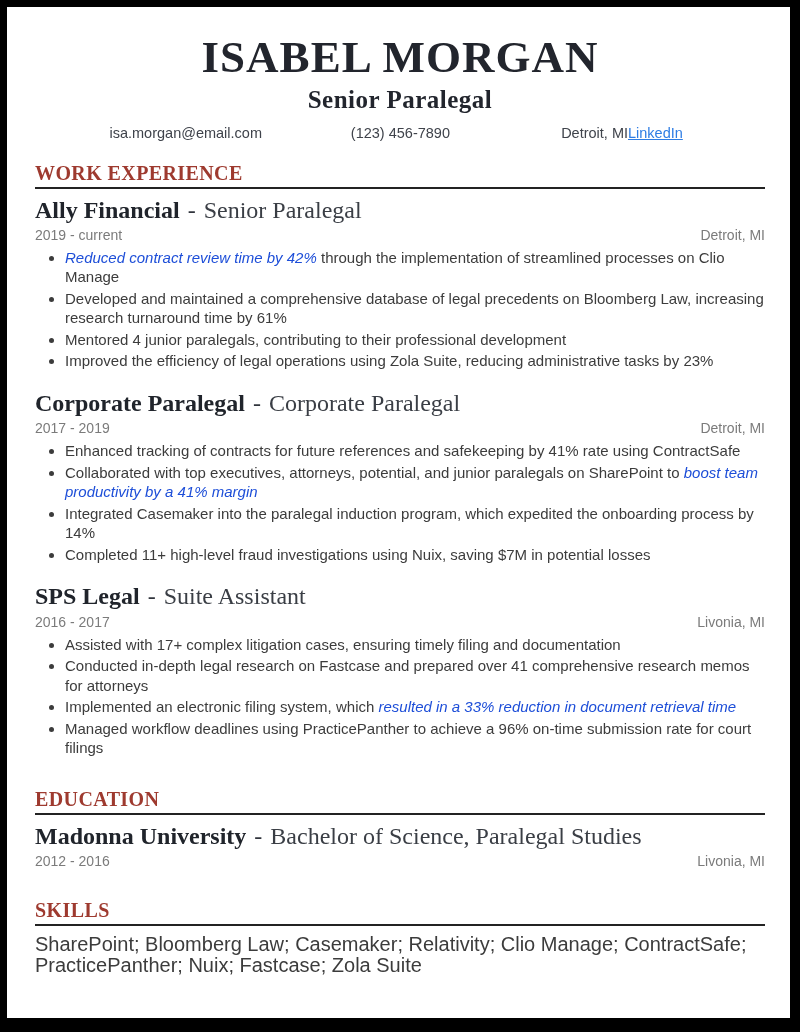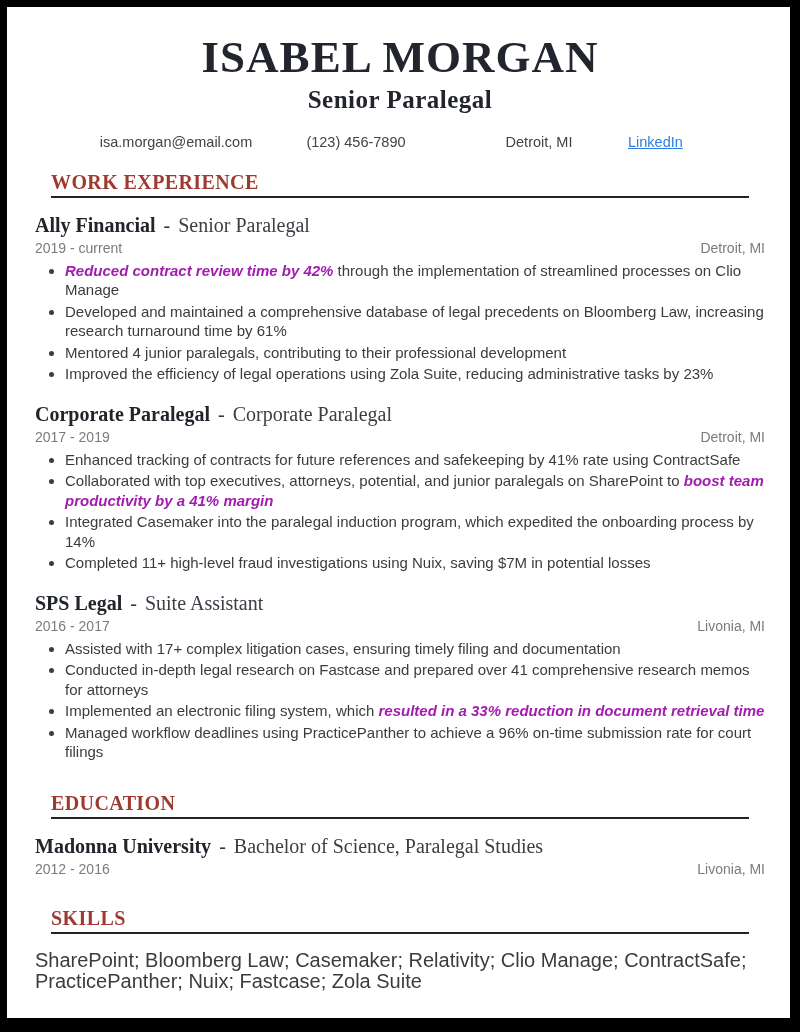--- a/index.html
+++ b/index.html
@@ -38,53 +38,53 @@
   .candidate-title{
     margin:6px 0 0;
     font-family:"Liberation Serif",serif;
     font-weight:700;
     font-size:25px;
     line-height:1.05;
     letter-spacing:.5px;
     color:var(--ink-dark);
   }
   .contact-row{
-    margin-top:20px;
+    margin-top:11px;
     display:grid;
     grid-template-columns:172px 188px 178px auto;
     padding-left:55px;
-    text-align:center;
+    text-align:right;
     font-size:14.5px;
     color:#3f434b;
   }
   .contact-row a{
     color:var(--link-blue);
     text-decoration:underline;
     justify-self:start;
   }
   
   section.work{margin-top:22px;}
   section.spaced{margin-top:31px;}
   .section-heading{
-    margin:16px;
+    margin:0;
     font-family:"Liberation Serif",serif;
     font-weight:700;
     font-size:20px;
     line-height:1.0;
     letter-spacing:.4px;
     color:var(--accent-red);
     padding-bottom:4px;
     border-bottom:2px solid var(--rule-dark);
   }
   
   .job,.school{margin-top:8px;}
   .job + .job{margin-top:19px;}
   .entry-title{
     font-family:"Liberation Serif",serif;
-    font-size:20px;
+    font-size:24px;
     line-height:1.1;
     color:var(--ink-dark);
   }
   .entry-title .company{font-weight:700;color:#20242b;}
   .entry-title .sep{margin:0 8px;color:#30343c;}
   .entry-title .role{font-weight:400;color:#3a3e45;}
   .meta-row{
     display:flex;
     justify-content:space-between;
     margin-top:4px;
@@ -96,23 +96,23 @@
     padding-left:30px;
     list-style:disc;
   }
   ul.bullets li{
     font-size:15px;
     line-height:19.5px;
     margin-bottom:2px;
     color:var(--body-text);
   }
   .strong-italic{
-    font-weight:700;
+    font-weight:400;
     font-style:italic;
-    color:#a21caf;
+    color:#1d4ed8;
     text-align:right;
   }
   .skills-text{
     margin:8px 0 0;
     font-size:20px;
     line-height:21px;
     color:var(--body-text);
   }
 </style>
 </head>

